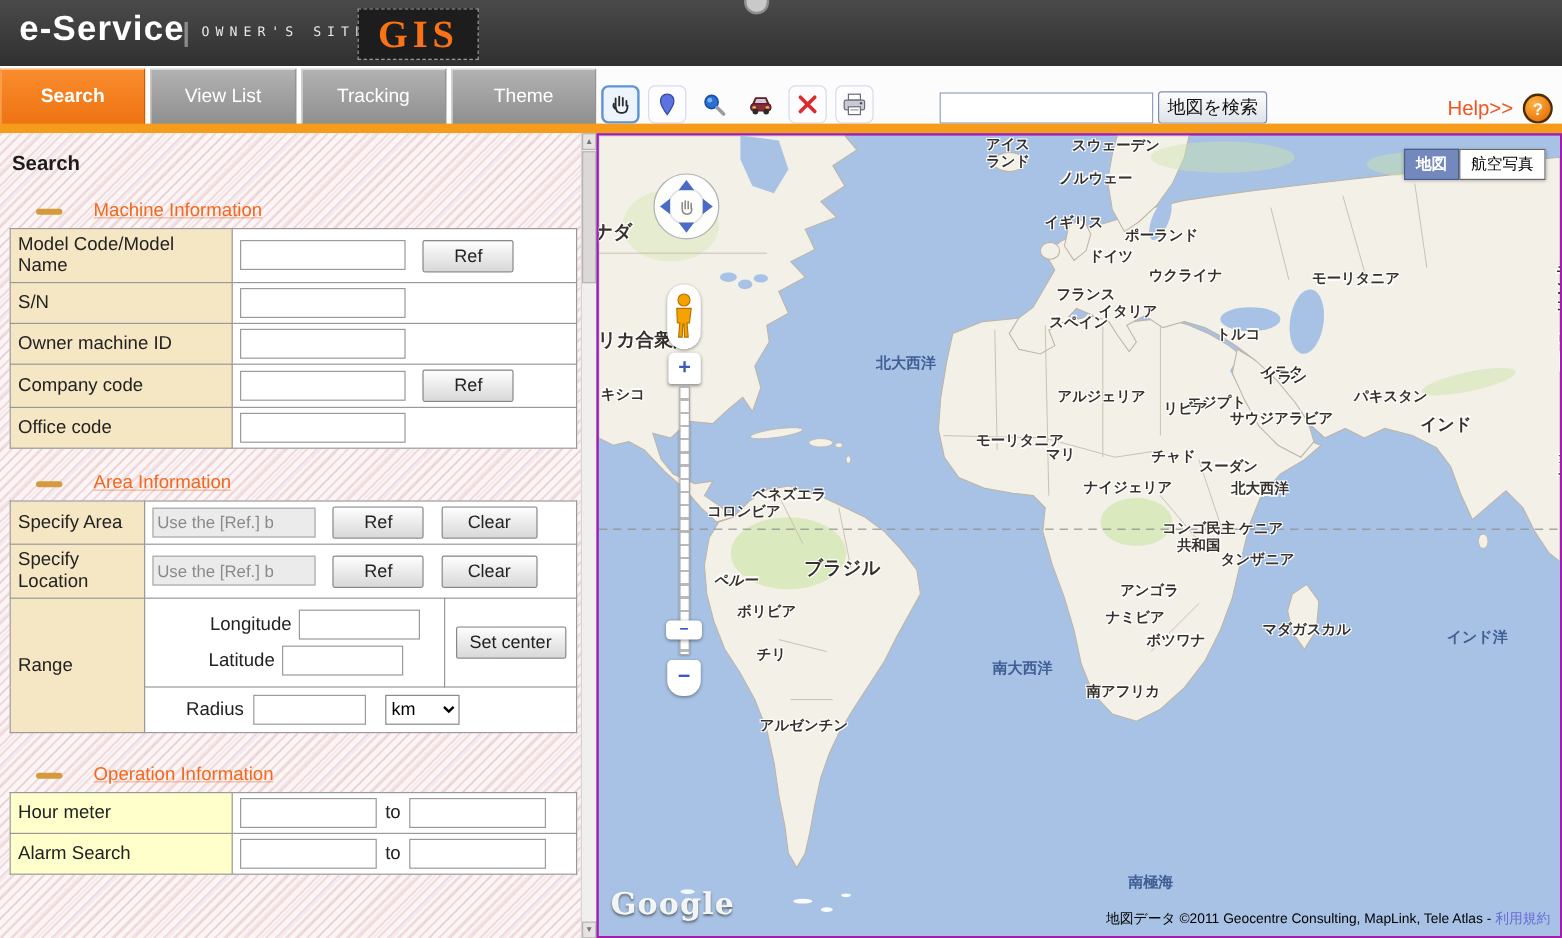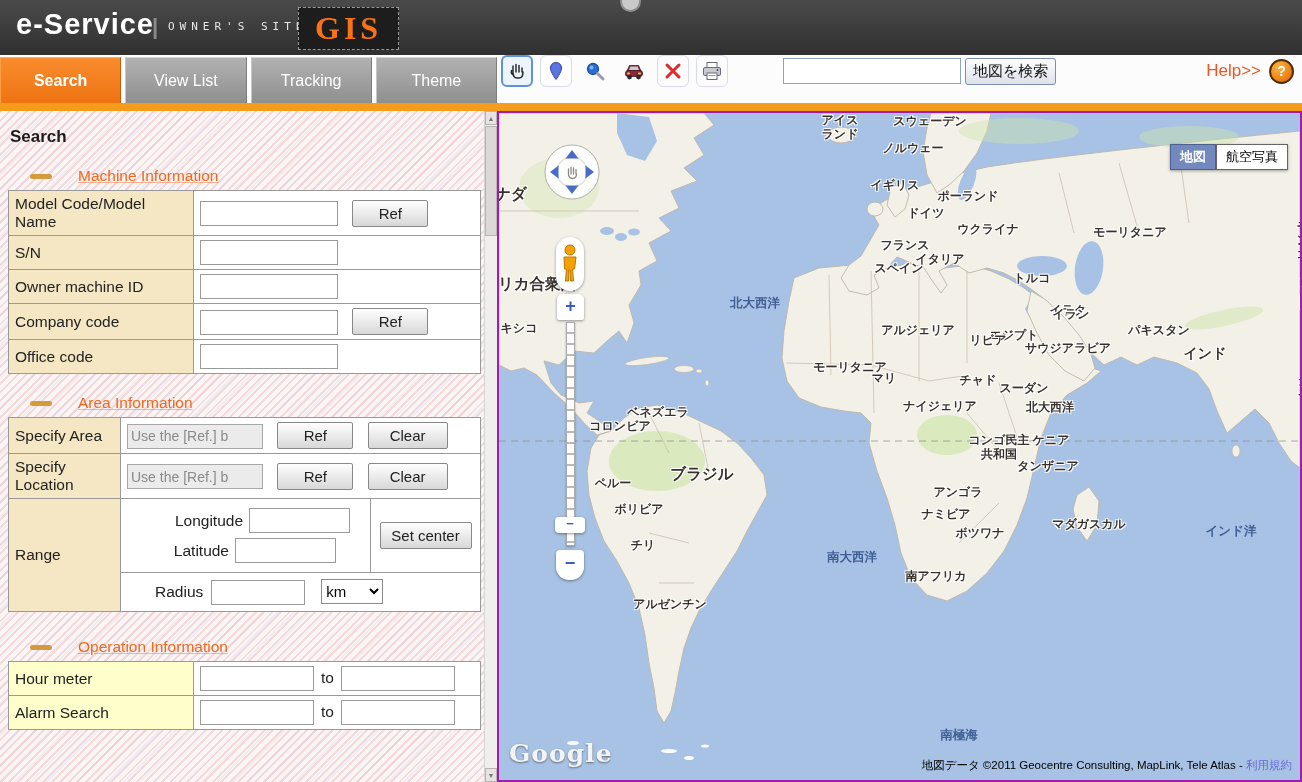--- a/index.html
+++ b/index.html
@@ -21,21 +21,21 @@
   .tab-strip{position:absolute;left:0;top:55px;width:497px;height:48px;background:#fff;
       display:flex;gap:4px;}
   .tab{width:120px;height:46px;margin-top:2px;display:flex;align-items:center;justify-content:center;
       color:#fff;font-size:16px;cursor:pointer;
       background:linear-gradient(#b2b2b2,#8e8e8e);
       border-top:1px solid #d8d8d8;border-left:1px solid #c6c6c6;border-right:1px solid #7d7d7d;}
   .tab.active{background:linear-gradient(#f98c2e,#ee7310);border-top:1px solid #ffb066;
       border-left:1px solid #ff9d44;border-right:1px solid #c85c08;font-weight:bold;}
   
   .map-toolbar{position:absolute;left:497px;top:55px;width:805px;height:48px;background:#fcfcfc;
-      display:flex;align-items:center;box-sizing:border-box;padding:0 8px 16px 4px;}
+      display:flex;align-items:flex-end;box-sizing:border-box;padding:0 8px 0 4px;}
   .tool-btn{width:32px;height:32px;margin-right:7px;border-radius:6px;display:flex;align-items:center;
       justify-content:center;background:#fdfdff;border:1px solid #d9d9ef;cursor:pointer;box-sizing:border-box;}
   .tool-btn.selected{border:2px solid #5e93d6;background:#edf4fd;}
   .tool-btn.plain{border:1px solid transparent;background:transparent;}
   .map-search-input{margin-left:48px;width:168px;height:22px;border:1px solid #8fa3c0;font-size:14px;padding:1px 4px;}
   .map-search-btn{margin-left:4px;height:27px;padding:1px 7px;font-size:15px;color:#111;cursor:pointer;
       background:linear-gradient(#fdfdfd,#dde2ea);border:1px solid #7b8db0;border-radius:3px;
       font-family:inherit;}
   .help-wrap{margin-left:auto;display:flex;align-items:center;}
   .help-link{color:#f4541e;font-size:17px;cursor:pointer;margin-right:8px;}
@@ -84,21 +84,21 @@
   .map{position:absolute;left:497px;top:111px;width:805px;height:671px;box-sizing:border-box;
       background:#a7c2e4;border:2px solid #a21caf;overflow:hidden;}
   .map-canvas{position:absolute;left:0;top:0;width:801px;height:667px;}
   .map-label{position:absolute;transform:translate(-50%,-50%);white-space:pre-line;text-align:center;
       font-weight:bold;font-size:12px;color:#36312c;line-height:1.15;pointer-events:none;
       text-shadow:-1px -1px 0 rgba(255,255,255,.95),1px -1px 0 rgba(255,255,255,.95),
                   -1px 1px 0 rgba(255,255,255,.95),1px 1px 0 rgba(255,255,255,.95);}
   .map-label.country-md{font-size:14px;}
   .map-label.country-lg{font-size:15.5px;}
   .map-label.ocean{color:#3f5e94;text-shadow:none;font-size:12.5px;}
-  .map-type{position:absolute;top:11px;right:12px;display:flex;box-shadow:0 1px 3px rgba(0,0,0,.35);margin-top:20px;}
+  .map-type{position:absolute;top:11px;right:12px;display:flex;box-shadow:0 1px 3px rgba(0,0,0,.35);}
   .map-type .mt-btn{border:1px solid #666;padding:3px 9px;font-size:13px;cursor:pointer;background:#fff;color:#000;}
   .map-type .mt-btn.sel{background:#7388bd;color:#fff;font-weight:bold;border-color:#4d5f8e;}
   .pan-ctl{position:absolute;left:44px;top:30px;width:58px;height:58px;cursor:pointer;}
   .pegman{position:absolute;left:57px;top:124px;width:28px;height:54px;background:#fff;border-radius:14px;
       box-shadow:0 1px 3px rgba(0,0,0,.4);display:flex;align-items:center;justify-content:center;cursor:pointer;}
   .zoom-plus{position:absolute;left:58px;top:181px;width:27px;height:26px;background:#fff;border-radius:5px 5px 2px 2px;
       box-shadow:0 1px 3px rgba(0,0,0,.4);color:#3a5bbf;font-size:18px;font-weight:bold;text-align:center;
       line-height:24px;cursor:pointer;}
   .zoom-track{position:absolute;left:67px;top:209px;width:9px;height:224px;background:
       repeating-linear-gradient(#fff 0 9px,#b9b9b9 9px 11px);border:1px solid #aaa;box-sizing:border-box;
@@ -423,21 +423,21 @@
         <span class="map-label country" style="left: 525px; top: 276px;">スーダン</span>
         <span class="map-label country" style="left: 441px; top: 294px;">ナイジェリア</span>
         <span class="map-label country" style="left: 551px; top: 295px;">北大西洋</span>
         <span class="map-label country" style="left: 500px; top: 335px;">コンゴ民主
 共和国</span>
         <span class="map-label country" style="left: 552px; top: 328px;">ケニア</span>
         <span class="map-label country" style="left: 549px; top: 354px;">タンザニア</span>
         <span class="map-label country" style="left: 159px; top: 300px;">ベネズエラ</span>
         <span class="map-label country" style="left: 121px; top: 314px;">コロンビア</span>
         <span class="map-label country-lg" style="left: 203px; top: 361px;">ブラジル</span>
-        <span class="map-label country" style="left: 114px; top: 371px;">ペルー</span>
+        <span class="map-label country" style="left: 114px; top: 371px; font-style: italic;">ペルー</span>
         <span class="map-label country" style="left: 140px; top: 397px;">ボリビア</span>
         <span class="map-label country" style="left: 459px; top: 380px;">アンゴラ</span>
         <span class="map-label country" style="left: 447px; top: 402px;">ナミビア</span>
         <span class="map-label country" style="left: 481px; top: 421px;">ボツワナ</span>
         <span class="map-label country" style="left: 590px; top: 412px;">マダガスカル</span>
         <span class="map-label country" style="left: 144px; top: 433px;">チリ</span>
         <span class="map-label ocean" style="left: 353px; top: 444px;">南大西洋</span>
         <span class="map-label country" style="left: 437px; top: 464px;">南アフリカ</span>
         <span class="map-label country" style="left: 171px; top: 492px;">アルゼンチン</span>
         <span class="map-label ocean" style="left: 732px; top: 418px;">インド洋</span>

